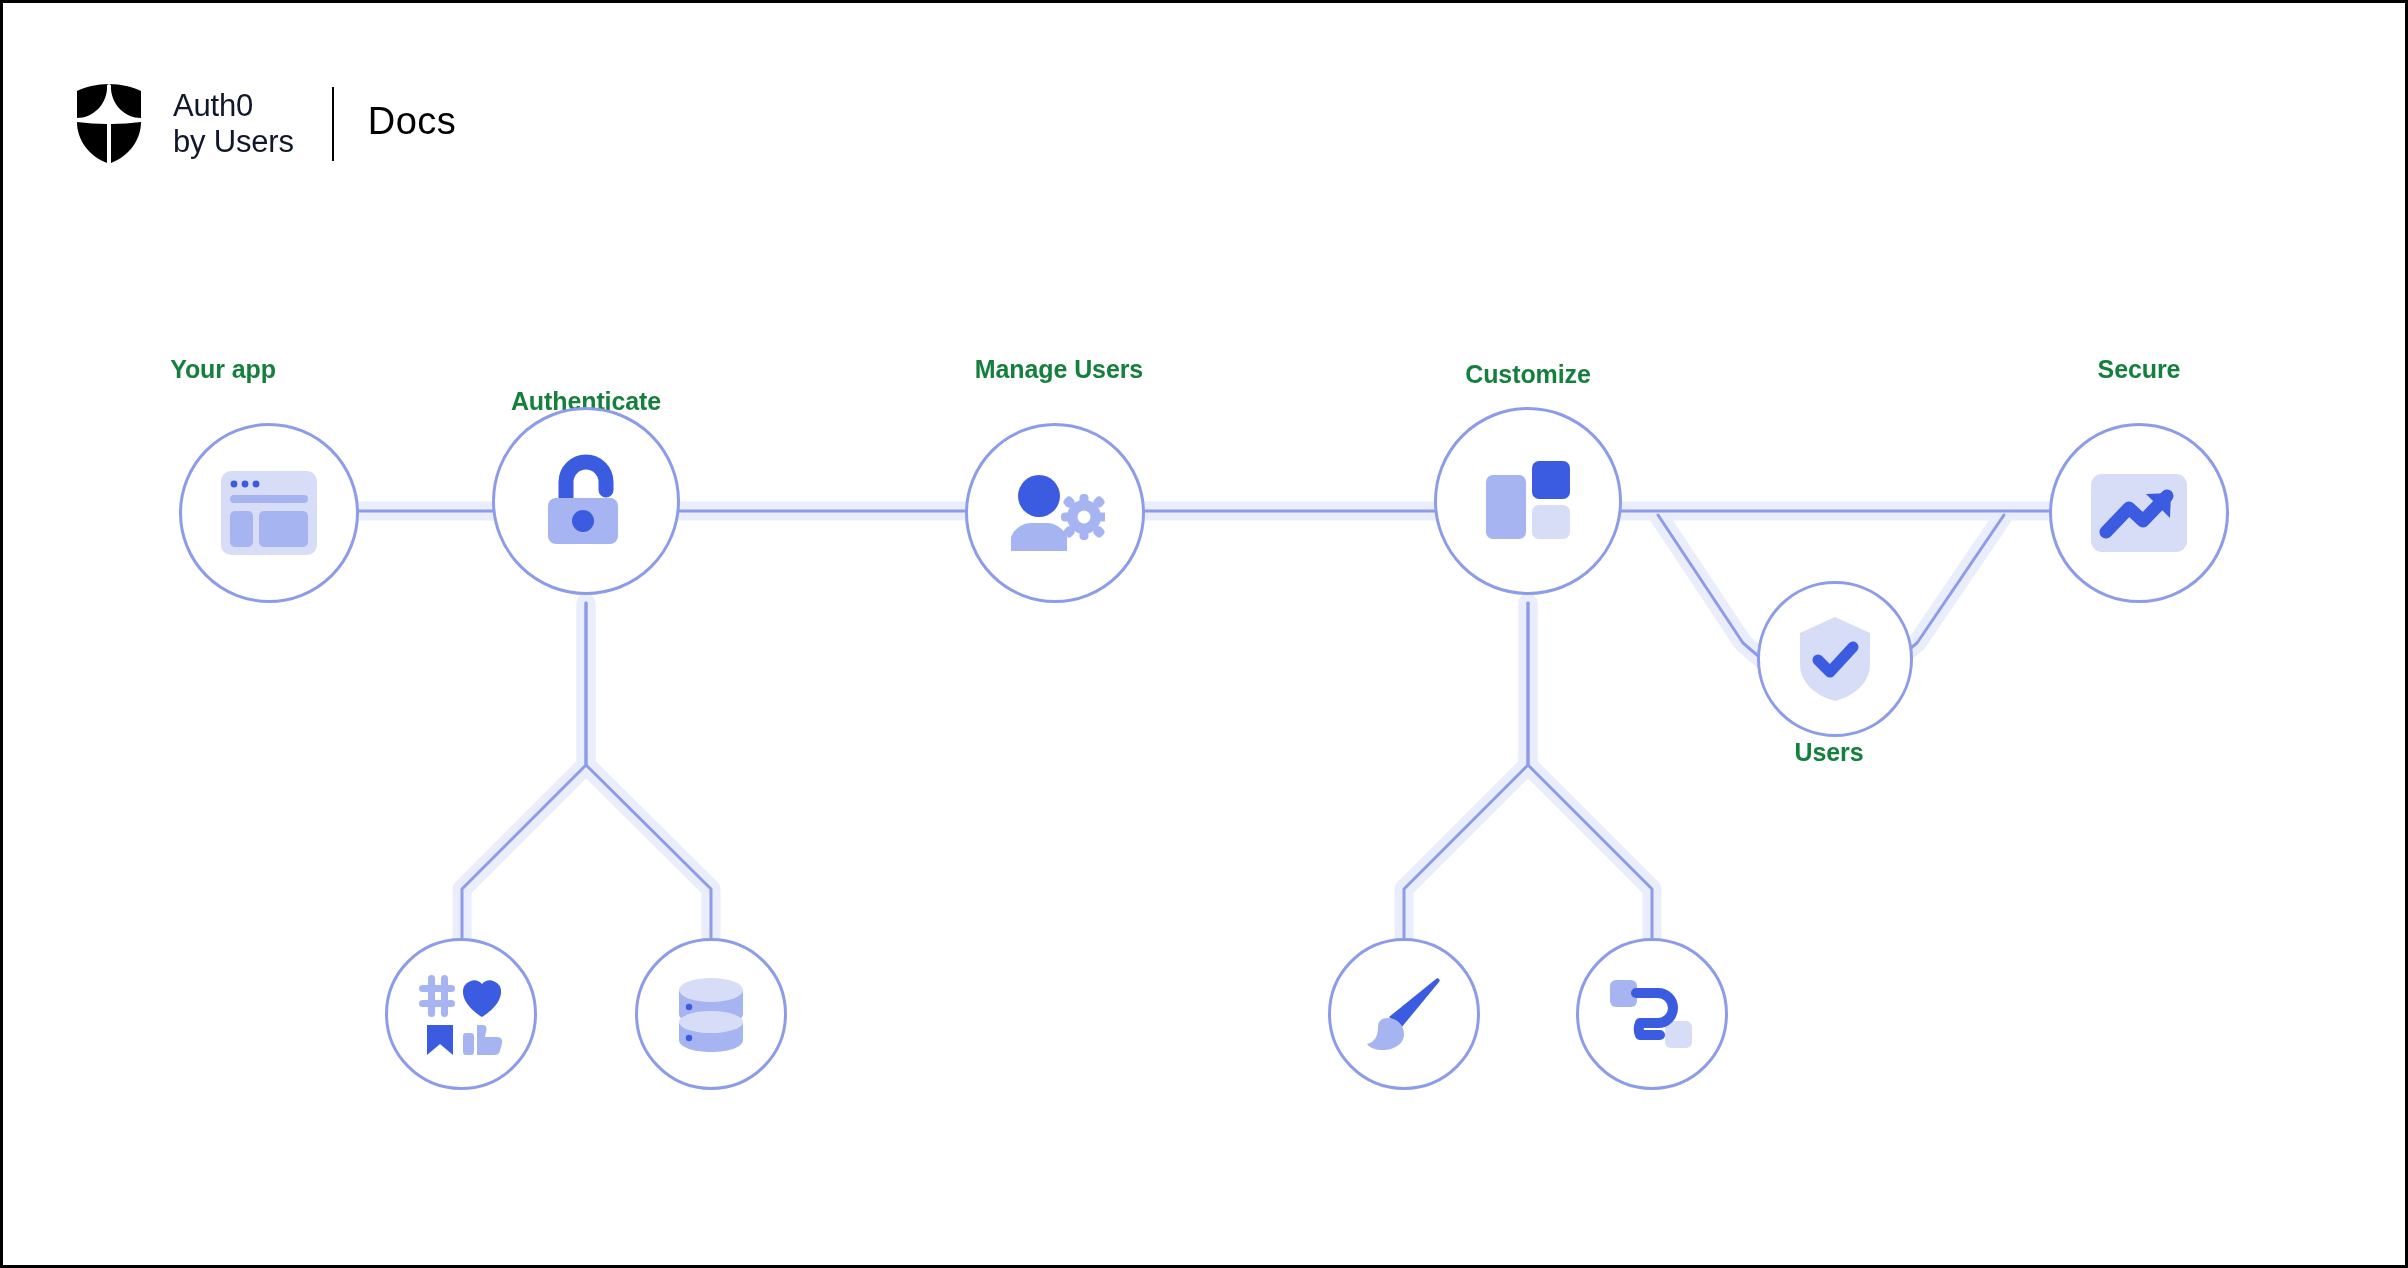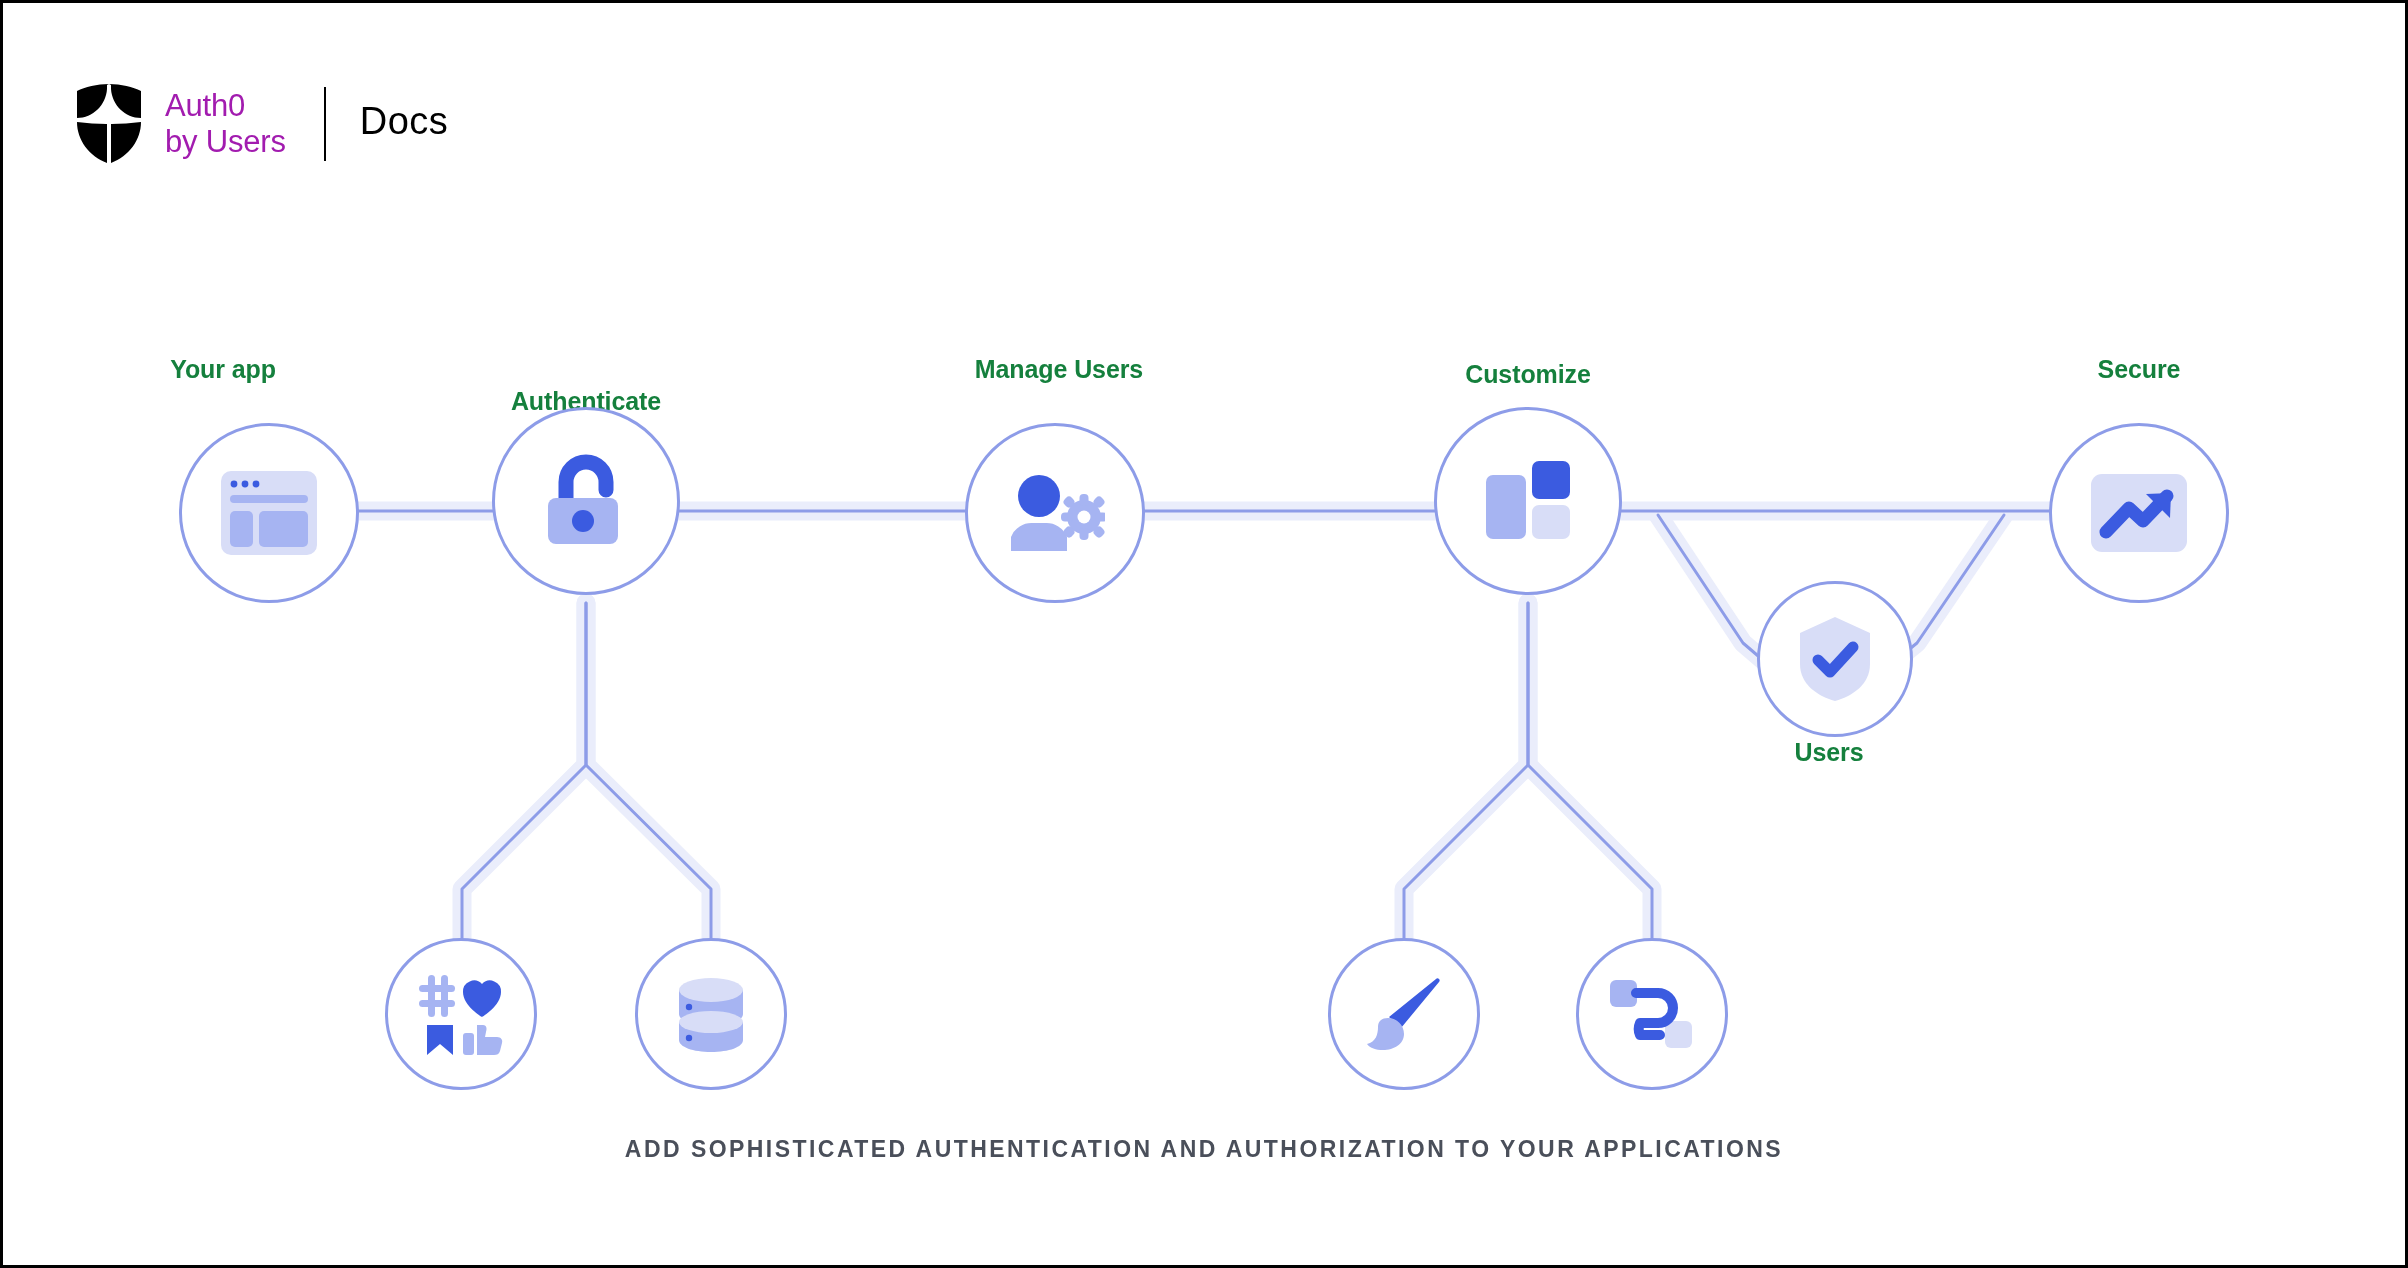--- a/index.html
+++ b/index.html
@@ -29,26 +29,26 @@
     display: flex;
     align-items: center;
     height: 86px;
   }
   #logo-mark {
     width: 68px;
     height: 80px;
     flex: 0 0 auto;
   }
   #logo-wordmark {
-    margin-left: 22px;
+    margin-left: 30px;
     display: flex;
     flex-direction: column;
     justify-content: center;
     line-height: 1.16;
-    color: #a21caf;
+    color: #0f172a;
     font-size: 31px;
     letter-spacing: -0.2px;
   }
   #logo-divider {
     width: 2px;
     height: 74px;
     background: #000000;
     margin: 0 34px 0 38px;
   }
   #docs-word {
@@ -271,15 +271,14 @@
   </div>
 
   <div class="node" style="left:1573px; top:935px; width:152px; height:152px;">
     <svg width="84" height="80" viewBox="0 0 84 80">
       <rect x="0" y="6" width="27" height="27" rx="6" fill="#A6B4F2"></rect>
       <rect x="55" y="47" width="27" height="27" rx="6" fill="#D8DDF7"></rect>
       <path d="M26 19 L48 19 A15 15 0 0 1 48 49 L30 49 A15 15 0 0 0 30 61 L50 61" fill="none" stroke="#3B5BE0" stroke-width="10" stroke-linecap="round" stroke-linejoin="round"></path>
     </svg>
   </div>
 
-  <div id="caption">ADD SOPHISTICATED AUTHENTICATION AND AUTHORIZATION TO YOUR APPLICATIONS</div>
 
 </div>
 
 </body></html>

